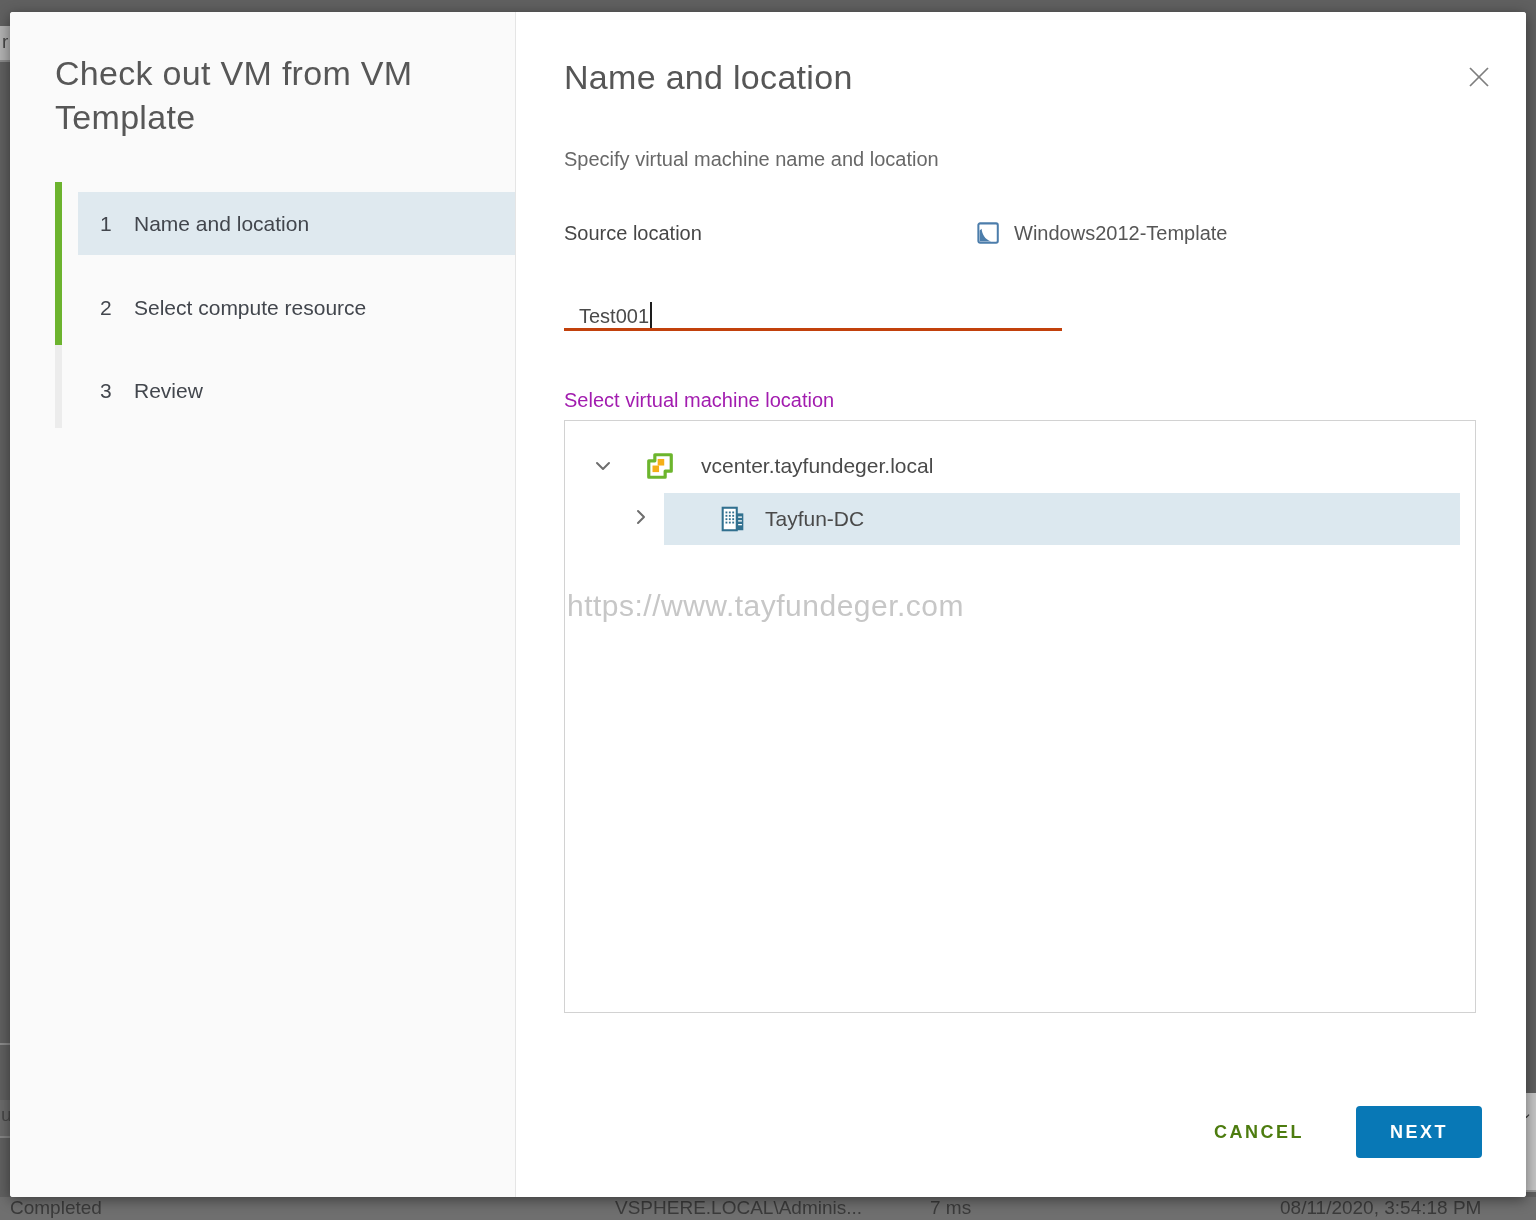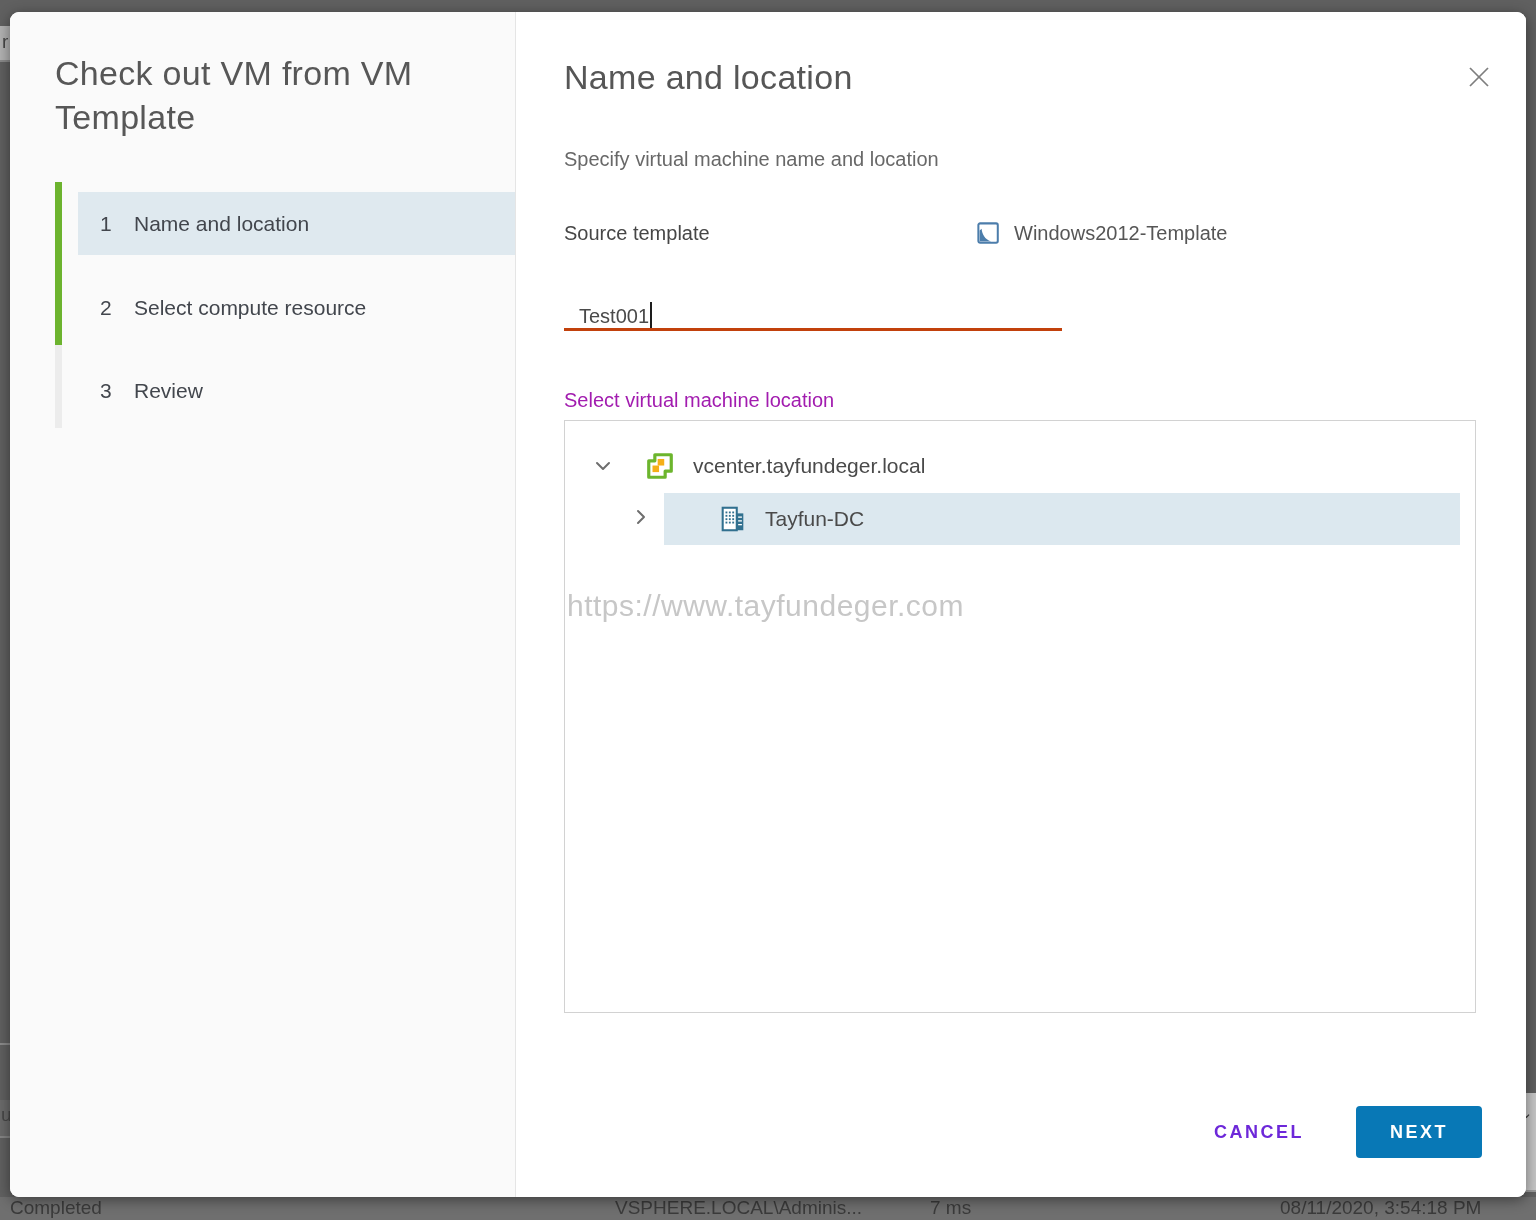--- a/index.html
+++ b/index.html
@@ -17,21 +17,21 @@
           font-size:15px;line-height:40px;text-indent:-6px;border-bottom:2px solid #9a9a9a;}
   .bg-bottom{position:absolute;left:0;top:1197px;width:1536px;height:23px;background:#6f6f6f;overflow:hidden;}
   .bg-bottom span{position:absolute;top:0;font-size:19px;line-height:21px;color:#3b3b3b;white-space:nowrap;}
   .bb-status{left:10px;}
   .bb-user{left:615px;}
   .bb-dur{left:930px;}
   .bb-time{left:1280px;}
 
   
   .dialog{position:absolute;left:10px;top:12px;width:1516px;height:1185px;background:#fff;
-          border-radius:9px;box-shadow:0 3px 14px rgba(0,0,0,.45);display:flex;overflow:hidden;}
+          border-radius:3px;box-shadow:0 3px 14px rgba(0,0,0,.45);display:flex;overflow:hidden;}
 
   
   .wizard{width:505px;background:#fafafa;border-right:1px solid #e5e5e5;position:relative;flex:none;}
   .wizard-title{position:absolute;top:40px;left:45px;width:430px;font-size:34px;font-weight:300;
           color:#575757;line-height:1.28;letter-spacing:.3px;}
   .steps{position:absolute;top:170px;left:45px;right:0;height:280px;}
   .rail{position:absolute;left:0;width:7px;}
   .rail-green{top:0;height:163px;background:#6cb32e;}
   .rail-gray{top:163px;height:83px;background:#ececec;}
   .step{position:absolute;left:23px;right:0;height:63px;display:flex;align-items:center;
@@ -57,31 +57,31 @@
   .fvalue .icon{margin-right:12px;display:flex;}
   .name-input{width:498px;height:38px;border-bottom:3px solid #c2410c;display:flex;align-items:flex-end;
               padding-left:15px;box-sizing:border-box;font-size:20px;color:#4a4a4a;cursor:text;}
   .caret{display:inline-block;width:2px;height:26px;background:#1d1d1d;margin-left:1px;}
 
   .loc-label{position:absolute;top:377px;left:48px;font-size:20px;color:#a21caf;}
   .tree-box{position:absolute;top:408px;left:48px;width:912px;height:593px;border:1px solid #d2d2d2;
             background:#fff;box-sizing:border-box;}
   .tree-row1{position:absolute;top:20px;left:26px;height:50px;display:flex;align-items:center;cursor:pointer;}
   .tree-row1 .icon{margin-left:30px;display:flex;}
-  .tree-row1 .tlabel{margin-left:18px;}
+  .tree-row1 .tlabel{margin-left:26px;}
   .chev2{position:absolute;left:64px;top:84px;cursor:pointer;display:flex;}
   .tree-row2{position:absolute;top:72px;left:99px;width:760px;height:52px;background:#dce8ef;
              display:flex;align-items:center;cursor:pointer;padding-left:36px;}
   .tree-row2 .icon{margin-left:18px;display:flex;}
   .tree-row2 .tlabel{margin-left:17px;}
   .tlabel{font-size:21px;color:#4a4a4a;}
   .watermark{position:absolute;left:2px;top:168px;font-size:30px;color:#c7c7c7;letter-spacing:.5px;white-space:nowrap;}
 
   .btn-row{position:absolute;top:1094px;right:44px;display:flex;align-items:center;}
-  .cancel-btn{background:none;border:none;color:#6d28d9;font-size:18px;font-weight:600;
+  .cancel-btn{background:none;border:none;color:#4d7c0f;font-size:18px;font-weight:600;
               letter-spacing:2.5px;cursor:pointer;margin-right:48px;padding:8px 4px;
               font-family:"Liberation Sans",sans-serif;}
   .next-btn{width:126px;height:52px;background:#0878b6;color:#fff;border:none;border-radius:4px;
             font-size:18px;font-weight:700;letter-spacing:2.5px;cursor:pointer;
             font-family:"Liberation Sans",sans-serif;}
 </style>
 </head>
 <body>
 
 <div class="canvas">
@@ -128,21 +128,21 @@
           <svg width="26" height="26" viewBox="0 0 26 26">
             <line x1="4" y1="4" x2="22" y2="22" stroke="#7e7e7e" stroke-width="1.7"></line>
             <line x1="22" y1="4" x2="4" y2="22" stroke="#7e7e7e" stroke-width="1.7"></line>
           </svg>
         </span>
       </button>
 
       <div class="subtitle">Specify virtual machine name and location</div>
 
       <div class="frow frow-src">
-        <div class="flabel">Source template</div>
+        <div class="flabel">Source location</div>
         <div class="fvalue">
           <span class="icon">
             <svg width="27" height="27" viewBox="0 0 32 32">
               <rect x="4" y="4" width="23" height="23" rx="2" fill="#fff" stroke="#4c7dab" stroke-width="2.4"></rect>
               <path d="M5.5 25.5 L19 25.5 C11.5 23 8.5 17 7.8 10.5 L5.5 12.5 Z" fill="#4c7dab"></path>
             </svg>
           </span>
           <span>Windows2012-Template</span>
         </div>
       </div>

